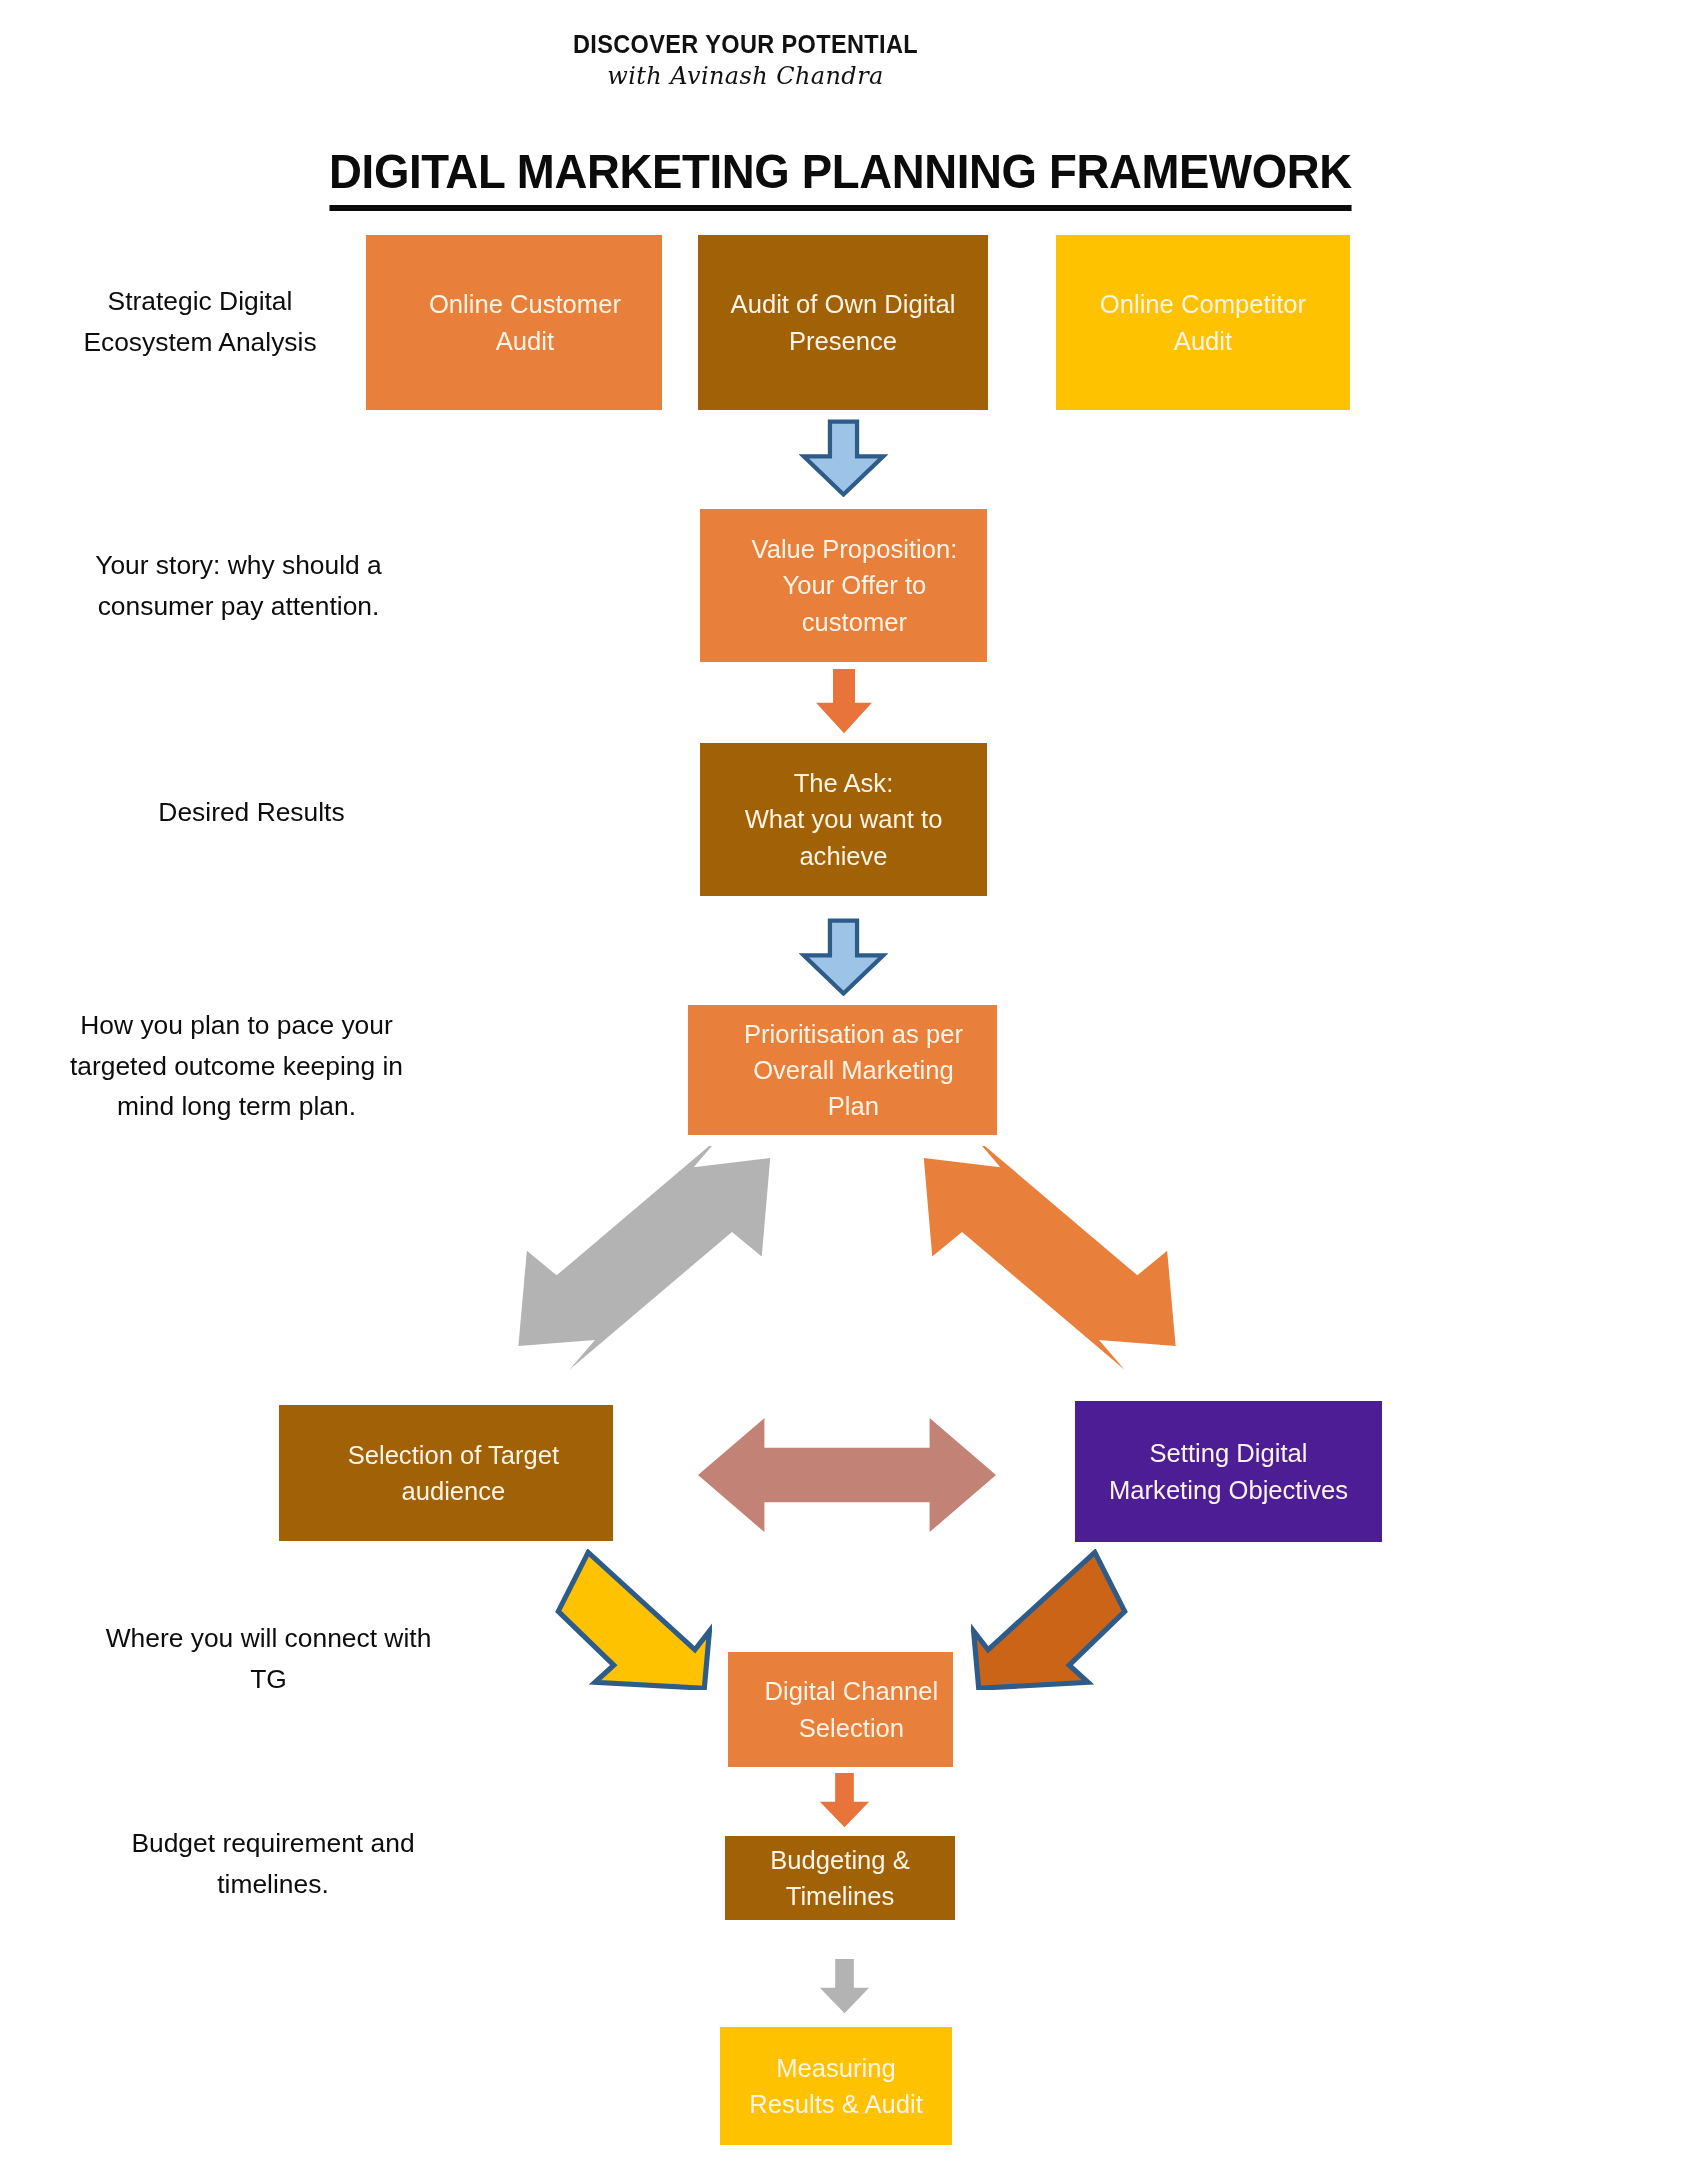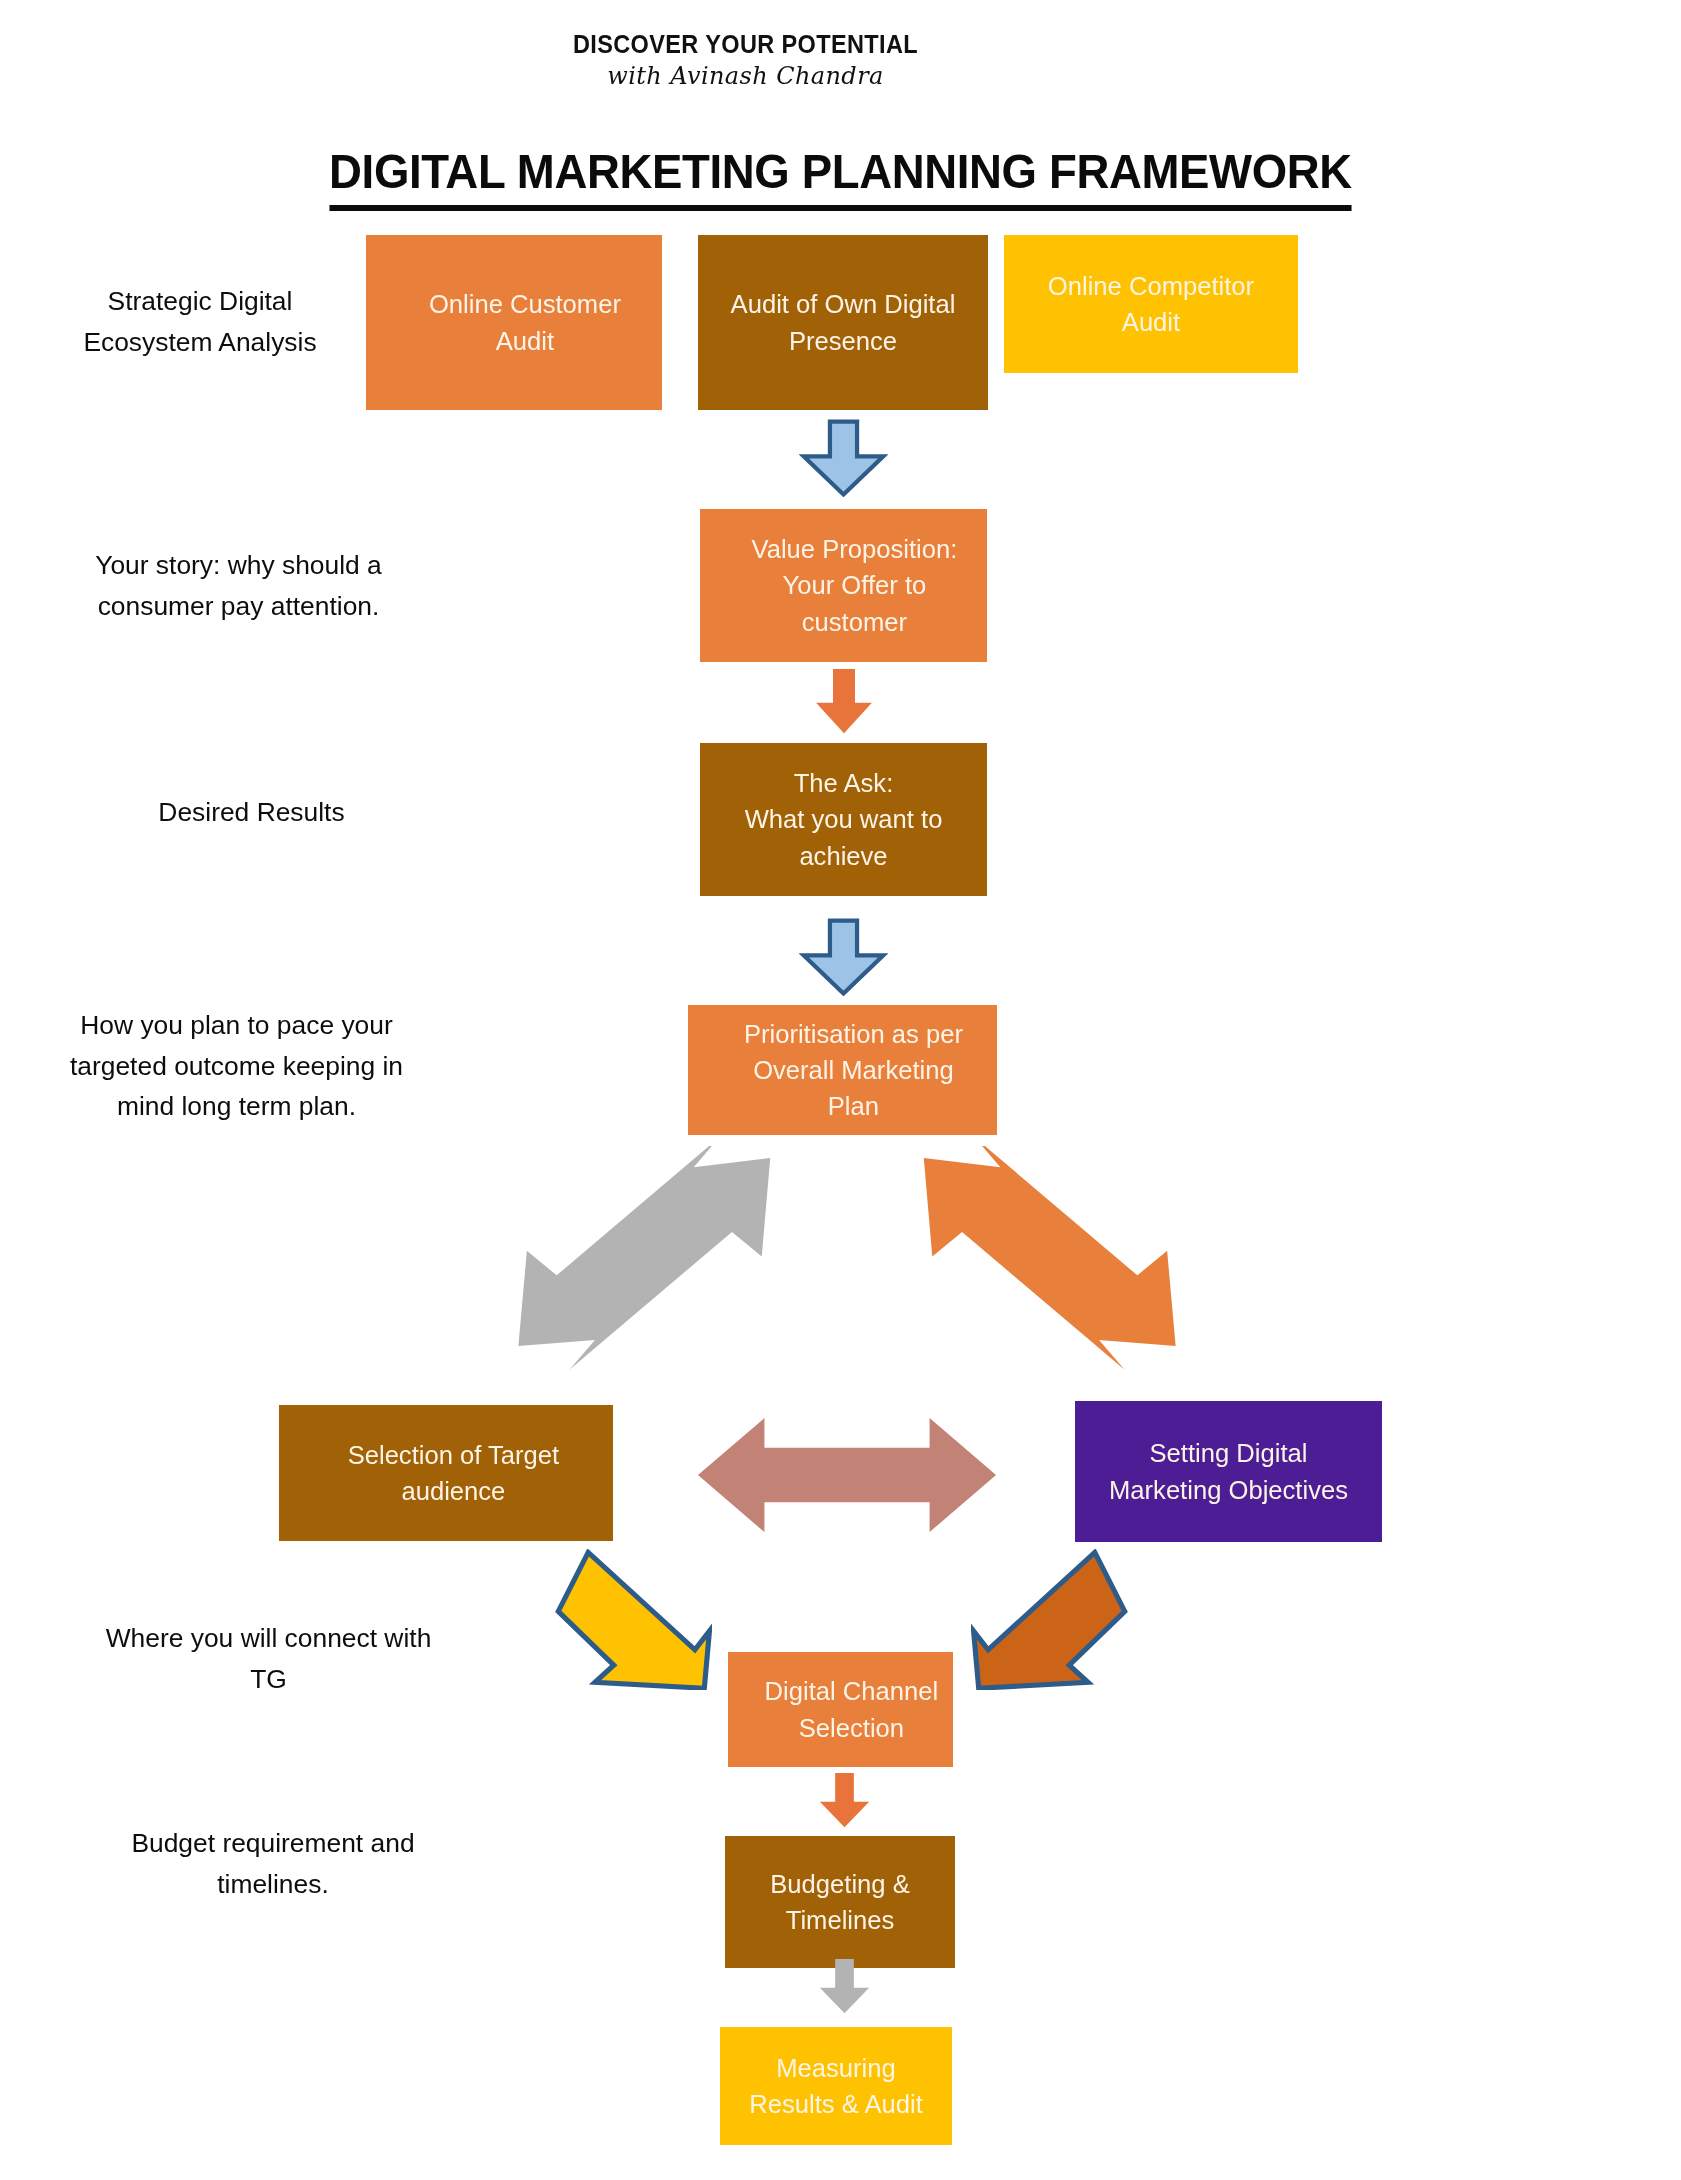--- a/index.html
+++ b/index.html
@@ -131,21 +131,21 @@
 
   <div class="sidelabel" style="left:94px; top:1823px; width:358px;">Budget requirement and
 timelines.</div>
 
   <div class="box sq c-orange" style="left:366px; top:235px; width:296px; height:175px;">Online Customer
 Audit</div>
 
   <div class="box sq c-gray" style="left:698px; top:235px; width:290px; height:175px;">Audit of Own Digital
 Presence</div>
 
-  <div class="box sq c-yellow" style="left:1004px; top:235px; width:294px; height:138px;">Online Competitor
+  <div class="box sq c-yellow" style="left:1056px; top:235px; width:294px; height:175px;">Online Competitor
 Audit</div>
 
   <svg class="arrowsvg" style="left:799px; top:419px;" width="89" height="78" viewBox="0 0 104 92">
     <polygon points="36,3 68,3 68,44 99,44 52,89 5,44 36,44" fill="#9DC3E6" stroke="#2E5C8A" stroke-width="5" stroke-linejoin="miter"></polygon>
   </svg>
 
   <div class="box rnd c-orange" style="left:700px; top:509px; width:287px; height:153px;">Value Proposition:
 Your Offer to
 customer</div>
 
@@ -191,21 +191,21 @@
     <polygon fill="#CC6418" stroke="#2E5C8A" stroke-width="6" stroke-linejoin="miter" points="145,4 20,118 3,96 9,163 137,156 115,136 180,73"></polygon>
   </svg>
 
   <div class="box rnd c-orange" style="left:728px; top:1652px; width:225px; height:115px;">Digital Channel
 Selection</div>
 
   <svg class="arrowsvg" style="left:818px; top:1773px;" width="53" height="56" viewBox="0 0 62 66">
     <polygon points="20,0 42,0 42,34 60,34 31,64 2,34 20,34" fill="#E8733B"></polygon>
   </svg>
 
-  <div class="box rnd c-gray" style="left:725px; top:1836px; width:230px; height:132px;">Budgeting &amp;
+  <div class="box rnd c-gray" style="left:725px; top:1836px; width:230px; height:84px;">Budgeting &amp;
 Timelines</div>
 
   <svg class="arrowsvg" style="left:818px; top:1959px;" width="53" height="56" viewBox="0 0 62 66">
     <polygon points="20,0 42,0 42,34 60,34 31,64 2,34 20,34" fill="#B3B3B3"></polygon>
   </svg>
 
   <div class="box rnd c-yellow" style="left:720px; top:2027px; width:232px; height:118px;">Measuring
 Results &amp; Audit</div>
 
 </div>

